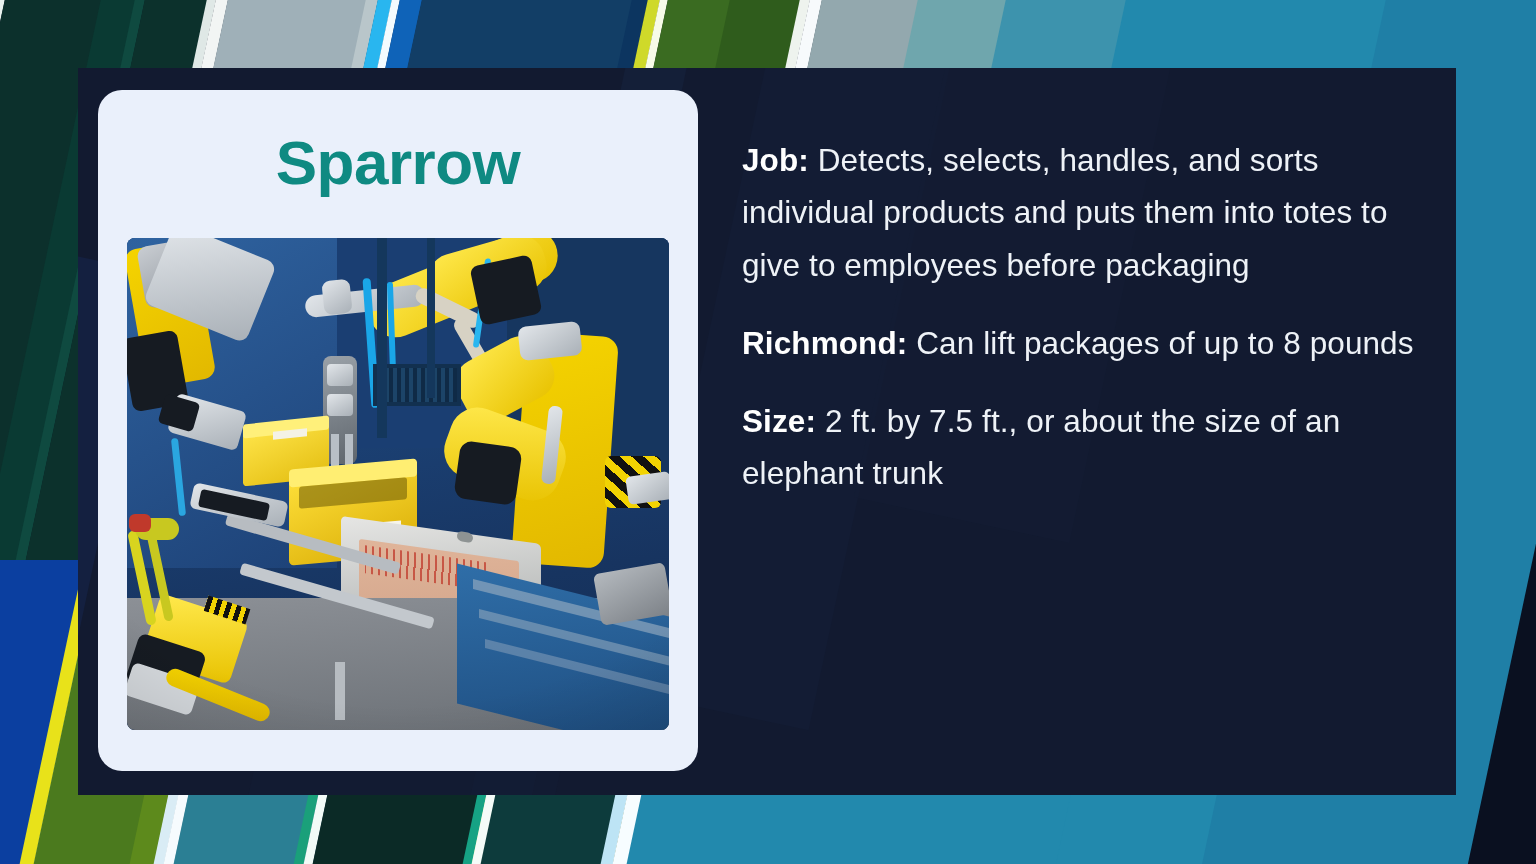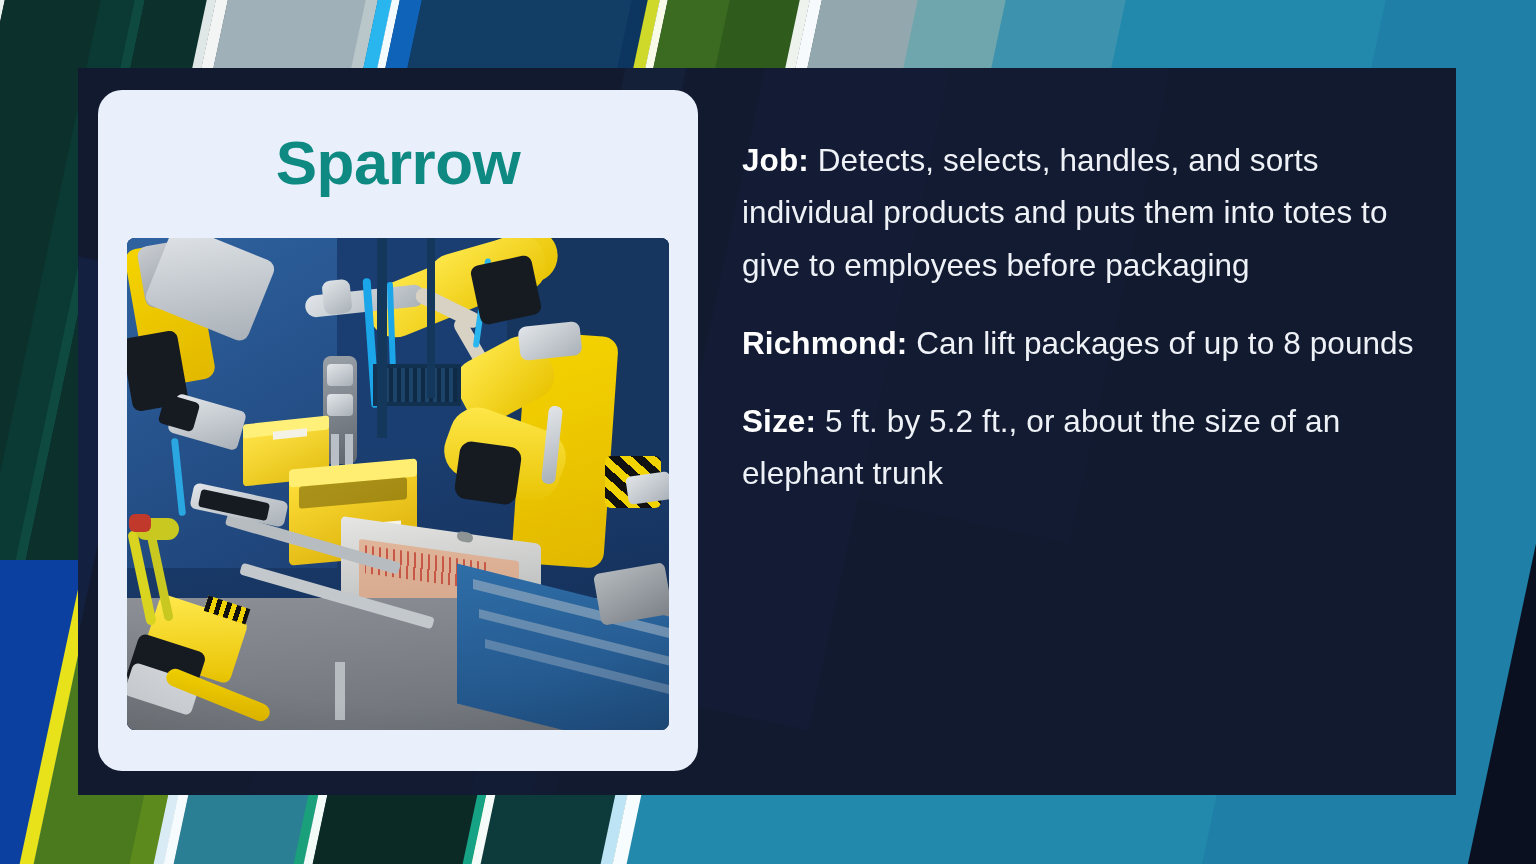--- a/index.html
+++ b/index.html
@@ -221,17 +221,17 @@
       <p class="fact">
         <b>Job:</b>
         <span>Detects, selects, handles, and sorts individual products and puts them into totes to give to employees before packaging</span>
       </p>
       <p class="fact">
         <b>Richmond:</b>
         <span>Can lift packages of up to 8 pounds</span>
       </p>
       <p class="fact">
         <b>Size:</b>
-        <span>5 ft. by 5.2 ft., or about the size of an elephant trunk</span>
+        <span>2 ft. by 7.5 ft., or about the size of an elephant trunk</span>
       </p>
     </div>
   </div>
 </div>
 
 </body></html>

